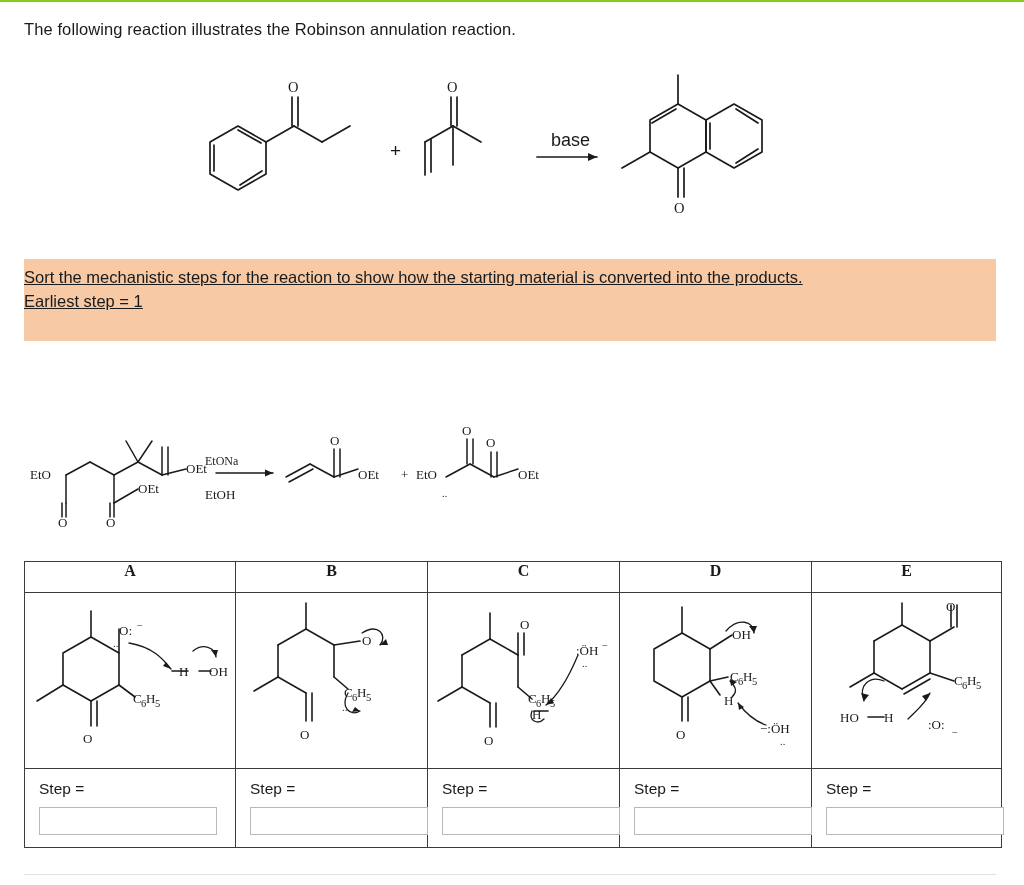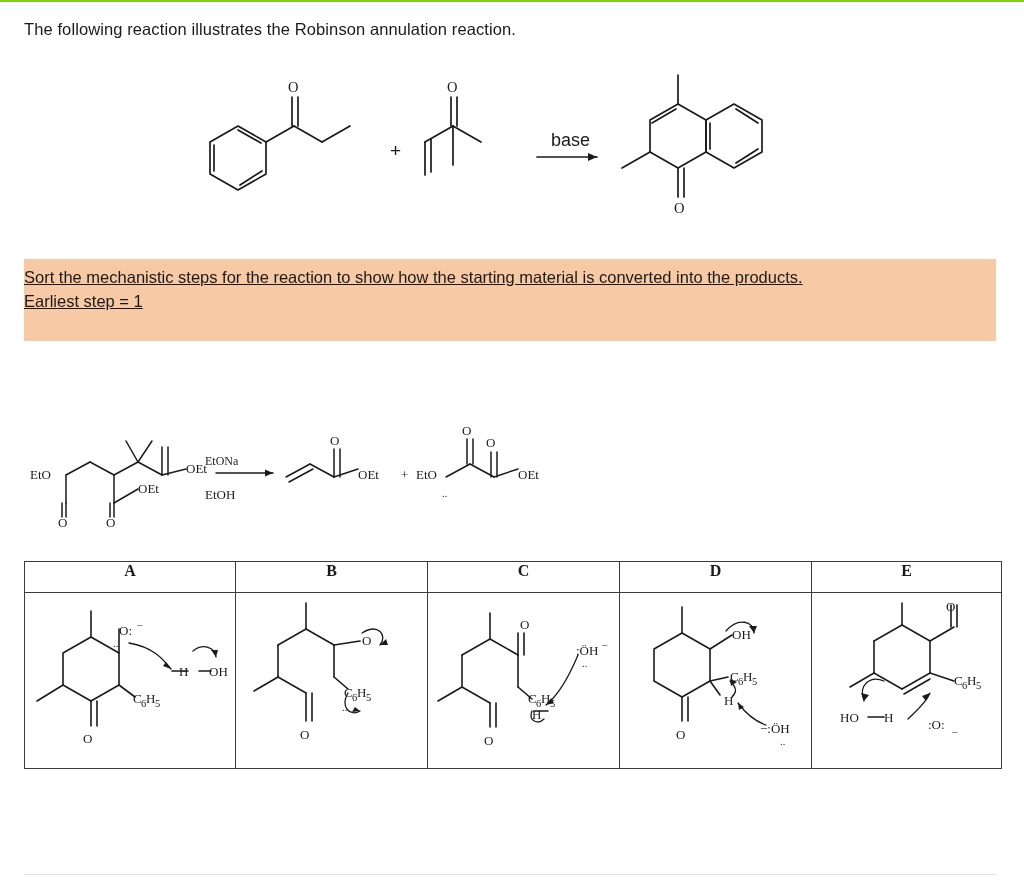--- a/index.html
+++ b/index.html
@@ -446,17 +446,39 @@
           <text class="chem-lbl-sm" x="150" y="96">6</text>
           <text class="chem-lbl" x="155" y="92">H</text>
           <text class="chem-lbl-sm" x="164" y="96">5</text>
           <text class="chem-lbl" x="28" y="129">HO</text>
           <text class="chem-lbl" x="72" y="129">H</text>
           <text class="chem-lbl" x="116" y="136">:O:</text>
           <text class="chem-lbl-sm" x="140" y="143">−</text>
         </svg>
       </td>
     </tr>
+    <tr>
+      <td class="step-cell">
+        <span class="step-label">Step =</span>
+        <input class="step-input" type="text" value="" style="">
+      </td>
+      <td class="step-cell">
+        <span class="step-label">Step =</span>
+        <input class="step-input" type="text" value="" style="">
+      </td>
+      <td class="step-cell">
+        <span class="step-label">Step =</span>
+        <input class="step-input" type="text" value="" style="">
+      </td>
+      <td class="step-cell">
+        <span class="step-label">Step =</span>
+        <input class="step-input" type="text" value="" style="">
+      </td>
+      <td class="step-cell">
+        <span class="step-label">Step =</span>
+        <input class="step-input" type="text" value="" style="">
+      </td>
+    </tr>
   </tbody>
     </table>
 
   <div class="bottom-rule"></div>
 </div>
 
 </body></html>

